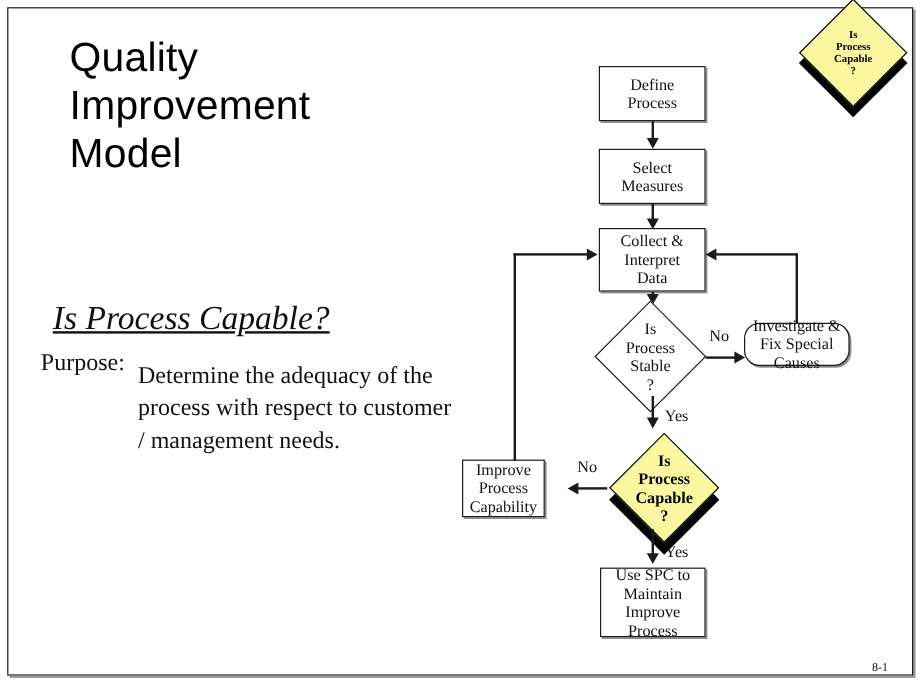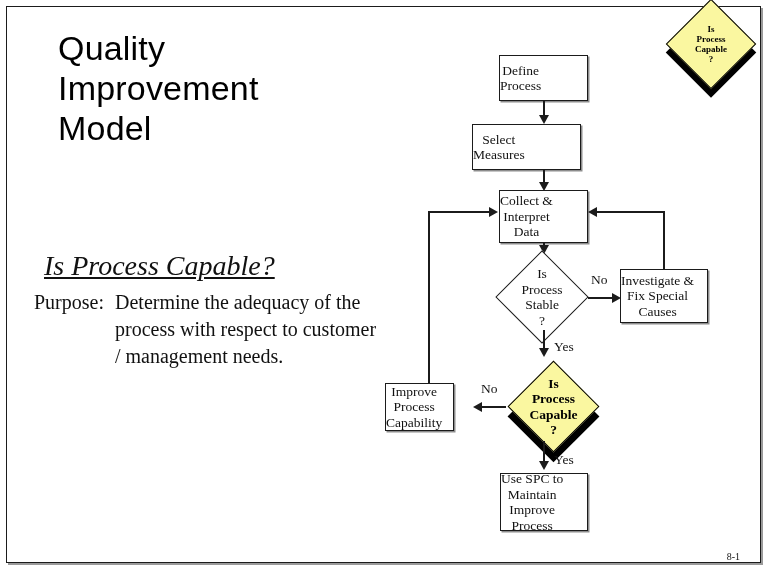--- a/index.html
+++ b/index.html
@@ -19,28 +19,28 @@
   #title div{white-space:nowrap;}
 
   #subtitle{position:absolute;left:44px;top:250px;width:340px;
             font-family:"Liberation Serif",serif;font-style:italic;
             font-size:28px;color:#111;text-decoration:underline;}
 
   #purpose{position:absolute;left:34px;top:289px;width:350px;
            font-family:"Liberation Serif",serif;font-size:20px;line-height:27px;color:#111;}
   #purpose .row{display:flex;}
   #purpose .lab{flex:0 0 auto;padding-right:11px;}
-  #purpose .bod{flex:1 1 auto;}
+  #purpose .bod{flex:1 1 auto;margin-top:11px;}
 
   #pagenum{position:absolute;right:28px;bottom:14px;
            font-family:"Liberation Serif",serif;font-size:10px;color:#111;}
 
   
   .node{position:absolute;box-sizing:border-box;border:1px solid #1b1b1b;
-        background:#fff;display:flex;align-items:center;justify-content:flex-start;
+        background:#fff;display:flex;align-items:center;justify-content:center;
         text-align:center;font-family:"Liberation Serif",serif;font-size:13.5px;
         line-height:15.5px;color:#111;
         box-shadow:1.5px 1.5px 0 0 #8d8d8d;}
 
   .diamond{position:absolute;box-sizing:border-box;}
   .diamond .dshape{position:absolute;inset:0;border:1px solid #1b1b1b;background:#fff;
         transform:rotate(45deg);}
   .diamond .dtext{position:absolute;inset:0;display:flex;flex-direction:column;
         align-items:center;justify-content:center;text-align:center;
         font-family:"Liberation Serif",serif;font-size:13.5px;line-height:15.5px;color:#111;}
@@ -112,21 +112,21 @@
 
   <div class="node" style="left:499px;top:55px;width:89px;height:46px;">
     <div>
       <div>Define</div>
       <div>Process</div>
     </div>
   </div>
   <div class="ln lnv" style="left:543px;top:101px;height:18px;"></div>
   <div class="ar down" style="left:539px;top:115px;"></div>
 
-  <div class="node" style="left:472px;top:124px;width:109px;height:46px;">
+  <div class="node" style="left:499px;top:124px;width:89px;height:46px;">
     <div>
       <div>Select</div>
       <div>Measures</div>
     </div>
   </div>
   <div class="ln lnv" style="left:543px;top:170px;height:16px;"></div>
   <div class="ar down" style="left:539px;top:182px;"></div>
 
   <div class="node" style="left:499px;top:190px;width:89px;height:53px;">
     <div>
@@ -146,21 +146,21 @@
       <span>Process</span>
       <span>Stable</span>
       <span>?</span>
     </div>
   </div>
 
   <div class="ln lnh" style="left:588px;top:297px;width:29px;"></div>
   <div class="ar right" style="left:612px;top:293px;"></div>
   <div class="edgelab" style="left:591px;top:272px;">No</div>
 
-  <div class="node" style="left:620px;top:269px;width:88px;height:54px;">
+  <div class="node" style="left:620px;top:269px;width:88px;height:36px;border-radius:13px;">
     <div>
       <div>Investigate &amp;</div>
       <div>Fix Special</div>
       <div>Causes</div>
     </div>
   </div>
 
   <div class="ln lnv" style="left:663px;top:211px;height:59px;"></div>
   <div class="ln lnh" style="left:592px;top:211px;width:72px;"></div>
   <div class="ar left" style="left:588px;top:207px;"></div>

